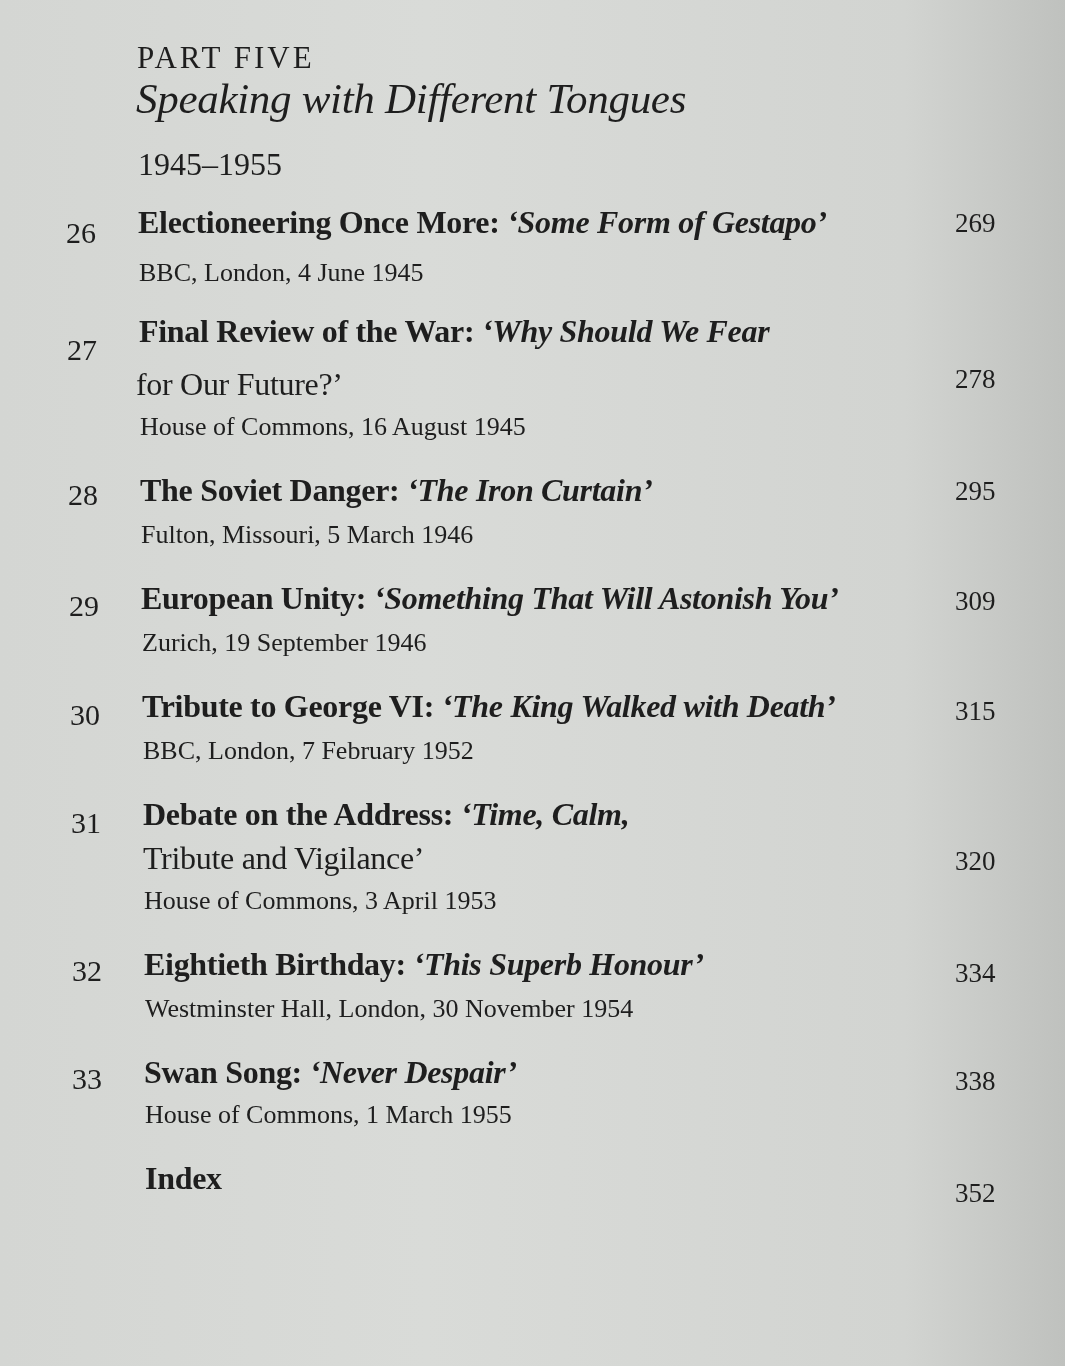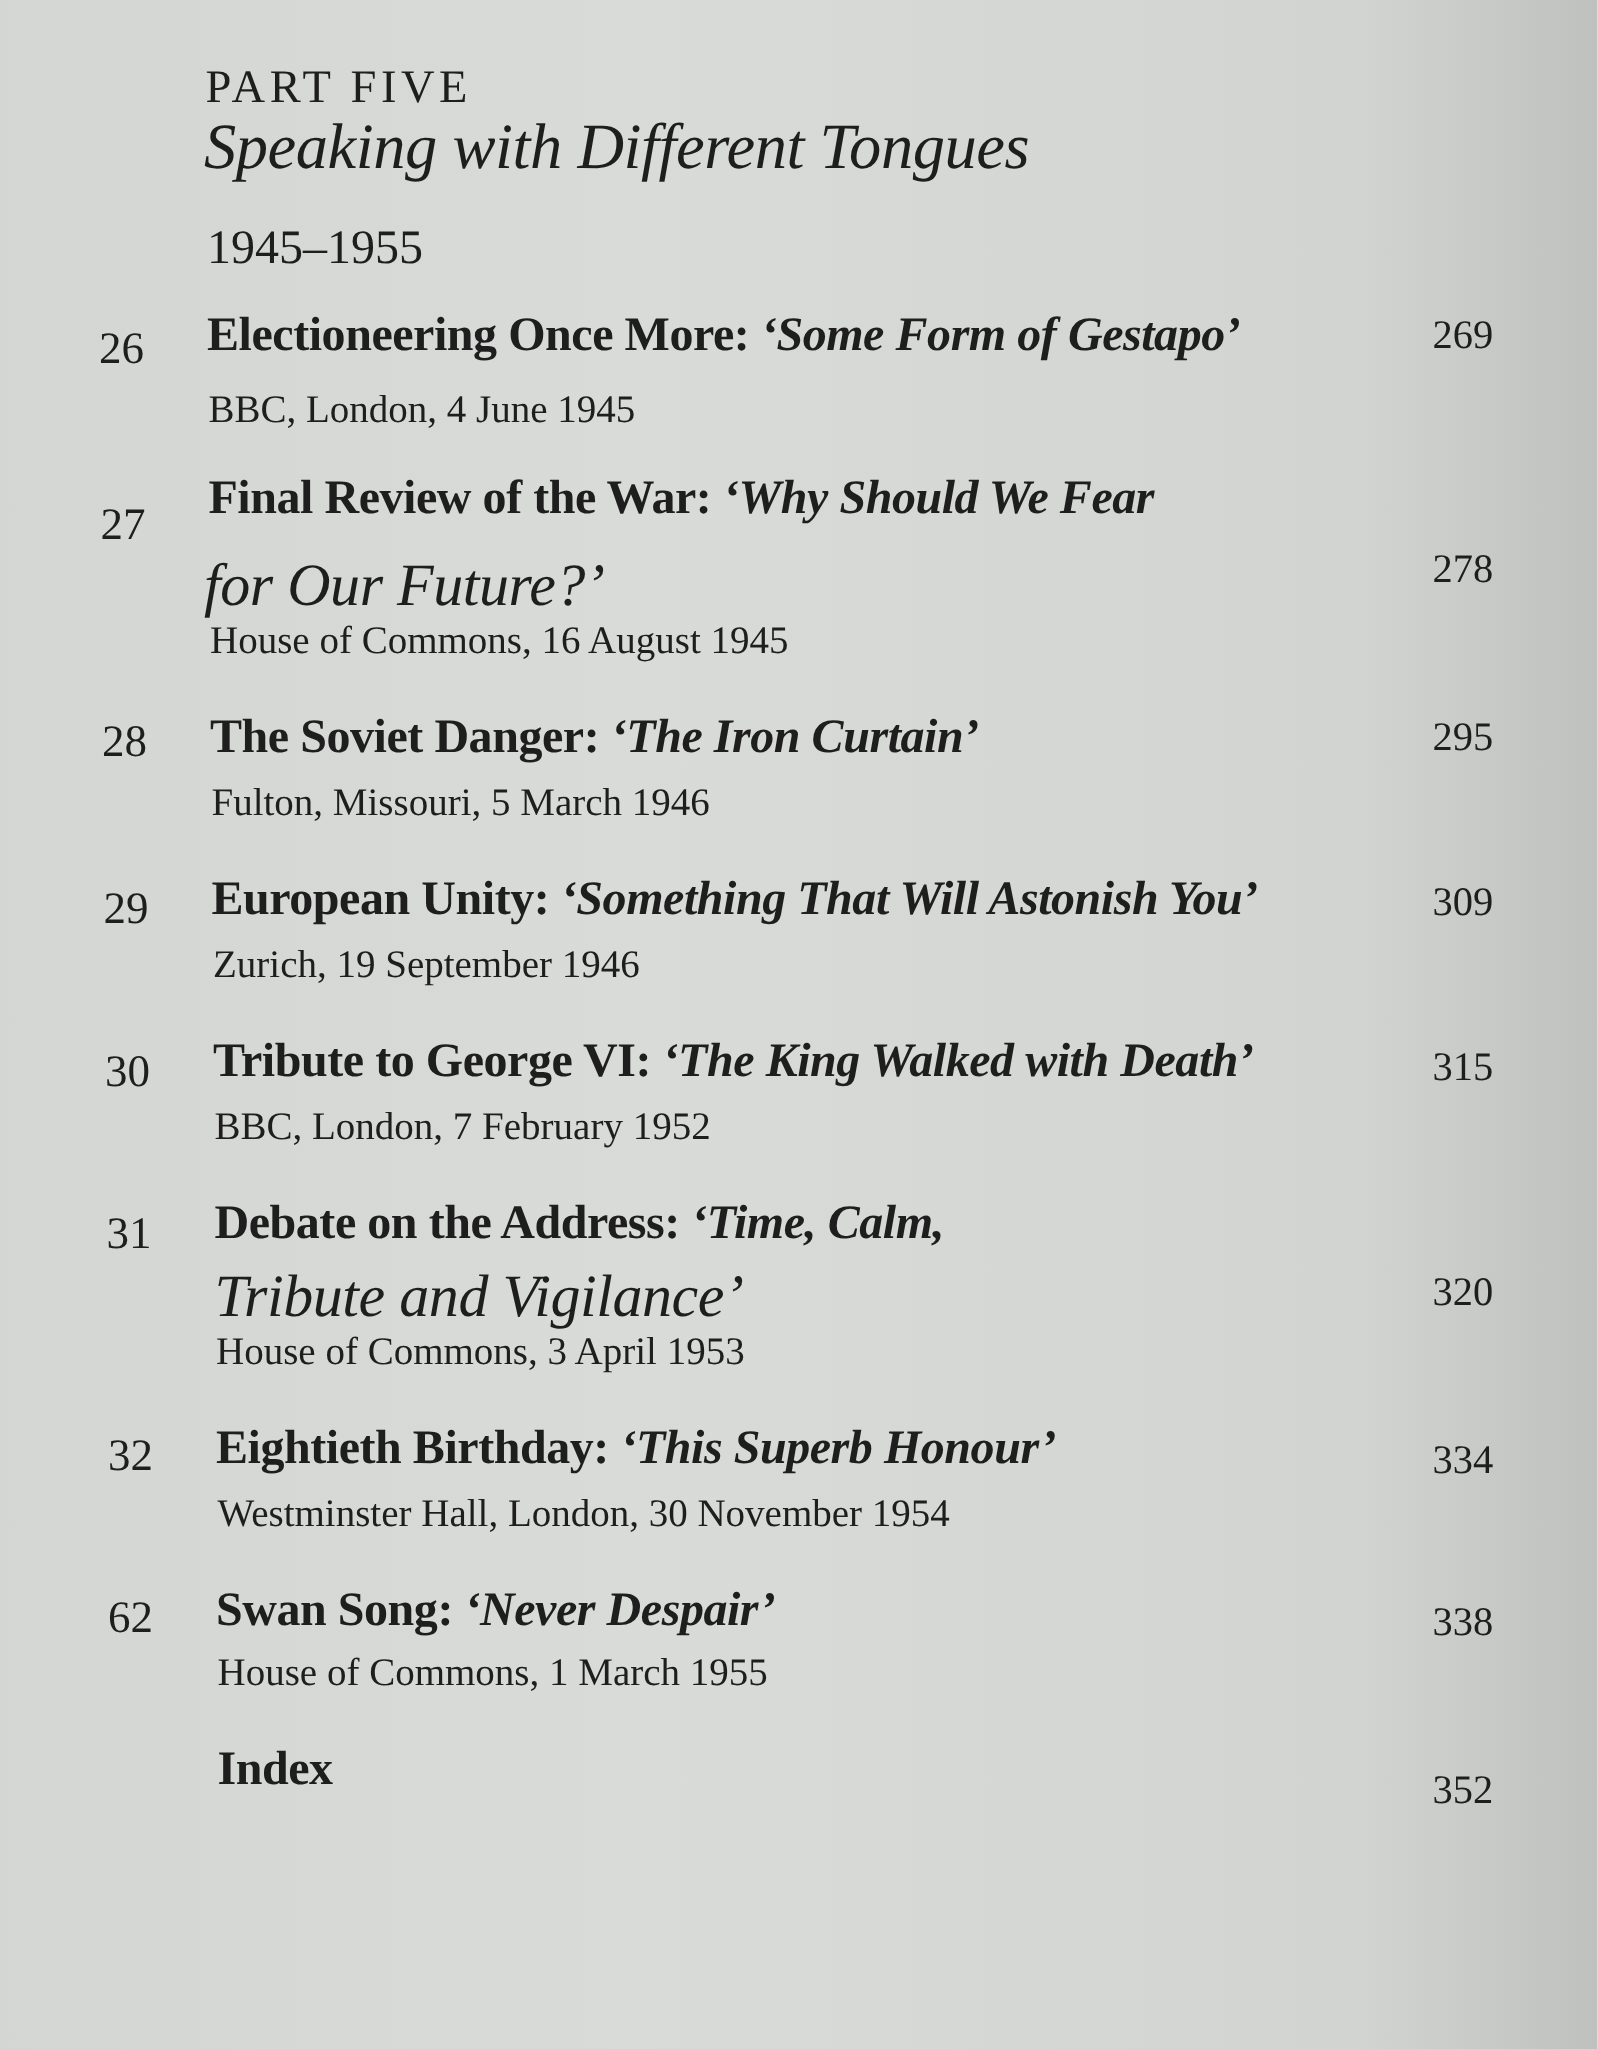--- a/index.html
+++ b/index.html
@@ -23,21 +23,21 @@
     font-size:43px; letter-spacing:-0.3px;font-style:italic;
   }
   .part-years {
     position:absolute; left:138px; top:146px;
     font-size:32px;
   }
   .entry { position:absolute; left:0; width:1065px; }
   .num { position:absolute; font-size:30px; }
   .title { position:absolute; font-size:32px; white-space:nowrap; letter-spacing:-0.3px;font-weight:bold; }
   .title i { font-style:italic; }
-  .title-line2 { position:absolute; font-size:40px; font-style:italic; white-space:nowrap; letter-spacing:-0.3px; }
+  .title-line2 { position:absolute; font-size:32px; white-space:nowrap; letter-spacing:-0.3px; }
   .venue { position:absolute; font-size:26px; white-space:nowrap; }
   .page { position:absolute; font-size:27px; }
 </style>
 </head>
 <body>
 
 <div class="ghost"></div>
 
 <div class="part-label">PART FIVE</div>
 <div class="part-title">Speaking with Different Tongues</div>
@@ -88,21 +88,21 @@
 </div>
 
 <div class="entry">
   <span class="num" style="left:72px;top:954px">32</span>
   <span class="title" style="left:144px;top:946px"><span>Eightieth Birthday: </span><i>‘This Superb Honour’</i></span>
   <span class="page" style="left:955px;top:958px">334</span>
   <span class="venue" style="left:145px;top:994px">Westminster Hall, London, 30 November 1954</span>
 </div>
 
 <div class="entry">
-  <span class="num" style="left:72px;top:1062px">62</span>
+  <span class="num" style="left:72px;top:1062px">33</span>
   <span class="title" style="left:144px;top:1054px"><span>Swan Song: </span><i>‘Never Despair’</i></span>
   <span class="page" style="left:955px;top:1066px">338</span>
   <span class="venue" style="left:145px;top:1100px">House of Commons, 1 March 1955</span>
 </div>
 
 <div class="entry">
   <span class="title" style="left:145px;top:1160px">Index</span>
   <span class="page" style="left:955px;top:1178px">352</span>
 </div>
 

